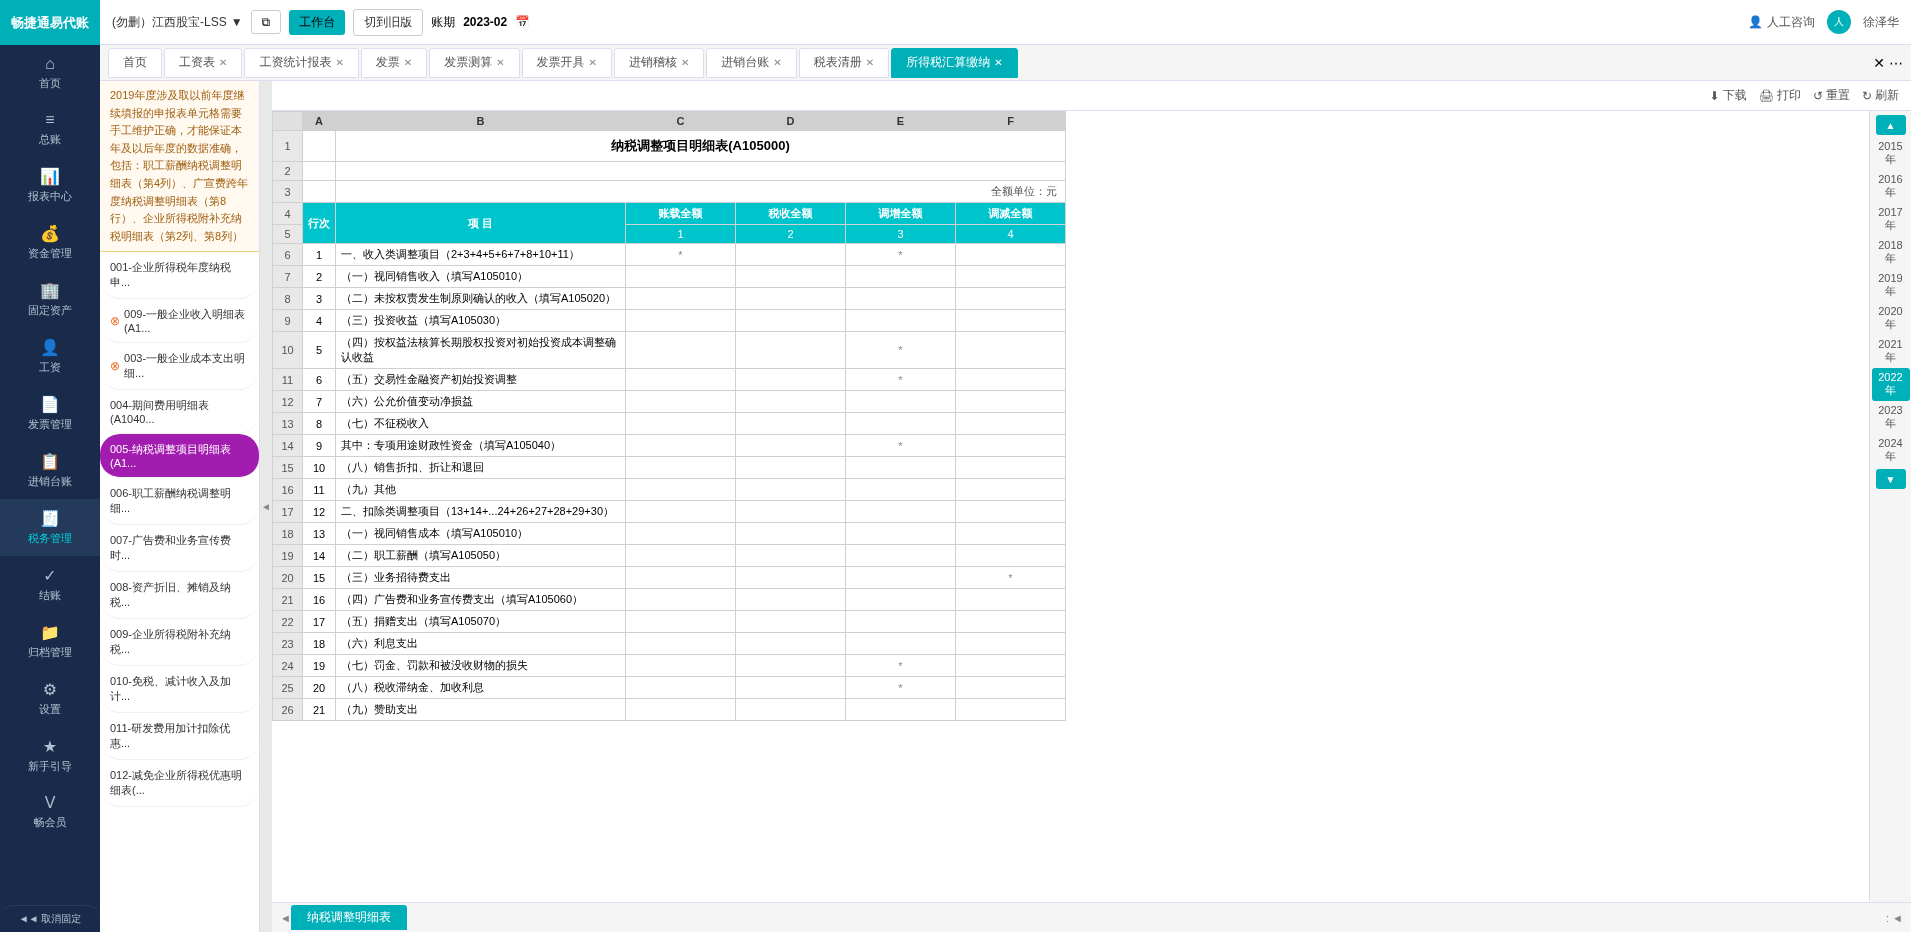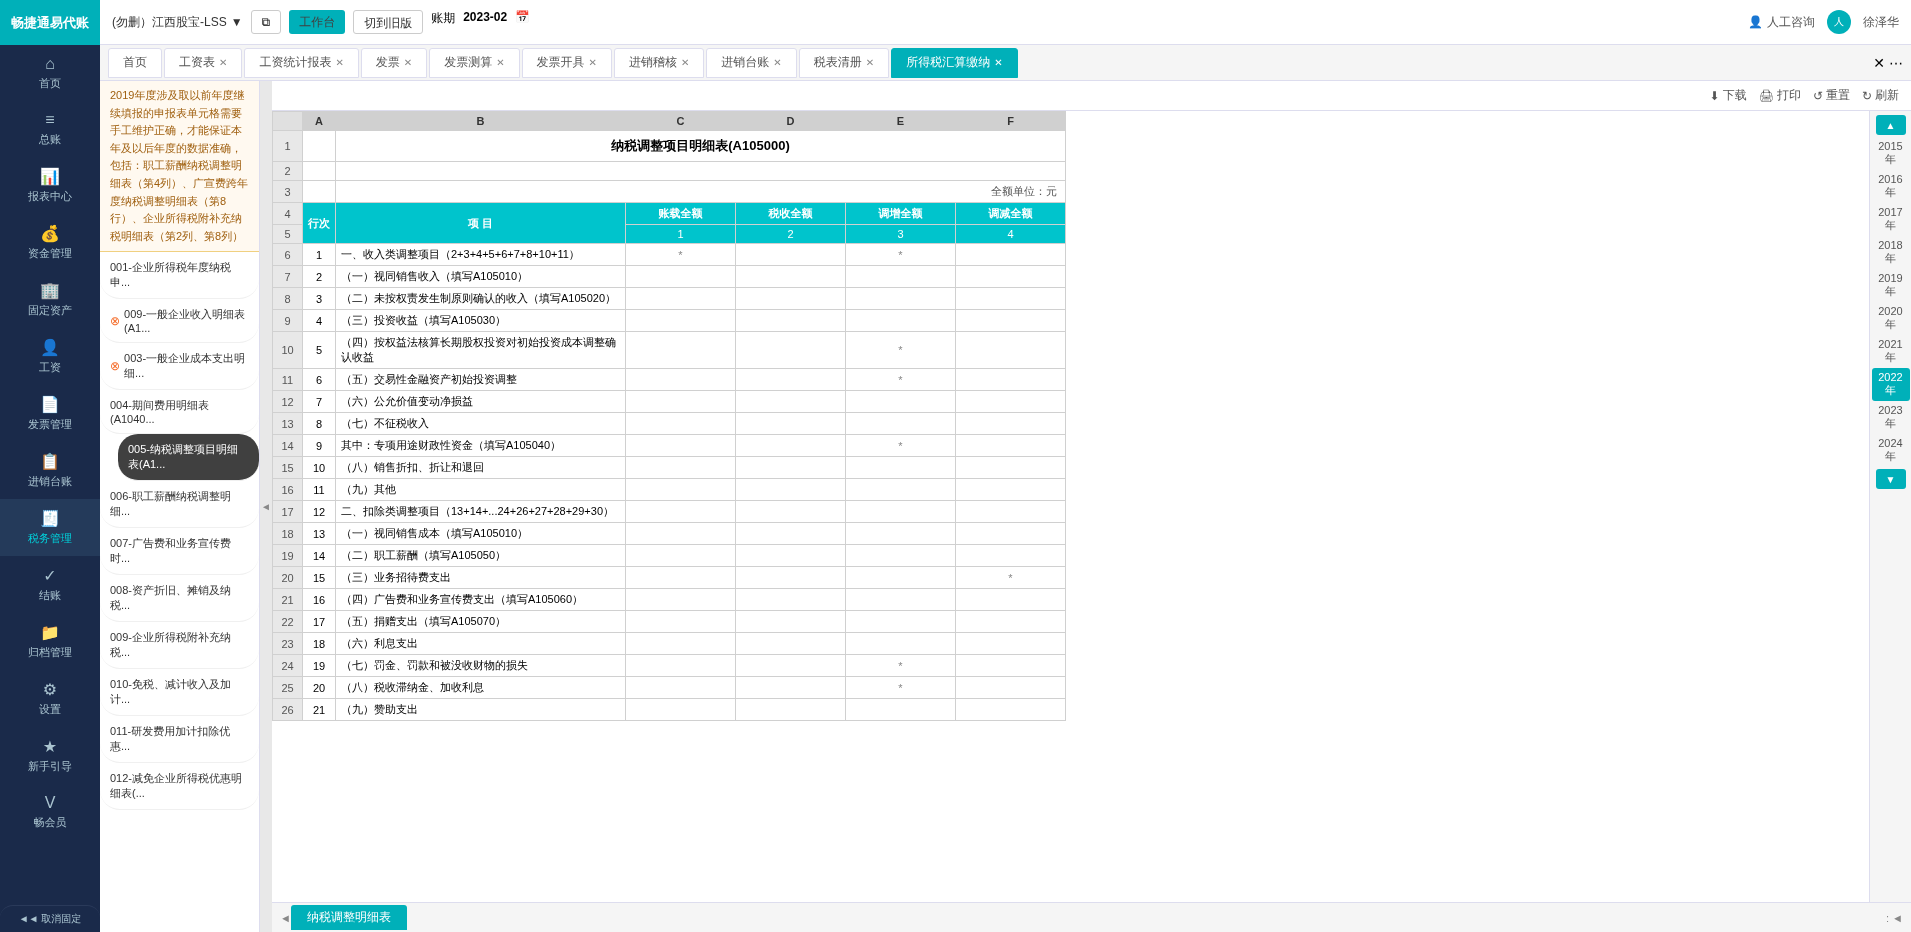--- a/index.html
+++ b/index.html
@@ -11,42 +11,42 @@
     .sidebar-item { display: flex; flex-direction: column; align-items: center; padding: 10px 5px; cursor: pointer; color: #aac4d0; font-size: 11px; gap: 3px; }
     .sidebar-item.active { background: #243a5a; color: #00d0da; }
     .sidebar-item .icon-char { font-size: 16px; }
     .sidebar-bottom { margin-top: auto; border-top: 1px solid #2a3a5a; border-radius: 13px; }
     .sidebar-fix { color: #aac4d0; font-size: 10px; padding: 6px; text-align: center; cursor: pointer; }
 
     
     .main { flex: 1; display: flex; flex-direction: column; overflow: hidden; }
 
     
-    .topbar { background: #fff; border-bottom: 1px solid #dde; height: 45px; display: flex; padding: 10px 12px; gap: 8px; flex-shrink: 0; }
+    .topbar { background: #fff; border-bottom: 1px solid #dde; height: 45px; display: flex; align-items: center; padding: 10px 12px; gap: 8px; flex-shrink: 0; }
     .topbar-company { display: flex; align-items: center; gap: 4px; font-size: 12px; color: #333; }
     .topbar-btn { border: none; border-radius: 3px; padding: 4px 10px; cursor: pointer; font-size: 12px; }
-    .btn-workbench { background: #00b0b9; color: #404040; }
+    .btn-workbench { background: #00b0b9; color: #000000; }
     .btn-oldver { background: #fff; border: 1px solid #ccc; color: #333; }
     .topbar-right { margin-left: auto; display: flex; align-items: center; gap: 12px; font-size: 12px; color: #555; }
 
     
     .tabbar { background: #f5f5f5; border-bottom: 1px solid #dde; height: 36px; display: flex; align-items: center; padding: 0 8px; gap: 2px; flex-shrink: 0; overflow: hidden; }
     .tab { padding: 6px 14px; font-size: 12px; cursor: pointer; color: #555; background: #fff; border: 1px solid #dde; border-radius: 3px 3px 0 0; display: flex; align-items: center; gap: 4px; height: 30px; }
     .tab.active { background: #00b0b9; color: #fff; border-color: #00b0b9; }
     .tab-close { font-size: 10px; color: #888; cursor: pointer; }
     .tab.active .tab-close { color: #fff; }
     .tabbar-end { margin-left: auto; display: flex; gap: 4px; }
 
     
     .content { flex: 1; display: flex; overflow: hidden; }
 
     
     .doc-panel { width: 160px; background: #fff; border-right: 1px solid #dde; overflow-y: auto; flex-shrink: 0; }
     .doc-item { padding: 8px 10px; font-size: 11px; color: #333; cursor: pointer; border-bottom: 1px solid #f0f0f0; display: flex; align-items: center; gap: 4px; border-radius: 20px; }
-    .doc-item.active { background: #404040; color: #fff; margin-left: 18px; }
+    .doc-item.active { background: #a21caf; color: #fff; }
     .doc-item .warn-icon { color: #f56c2a; font-size: 12px; }
 
     
     .sheet-area { flex: 1; display: flex; flex-direction: column; overflow: hidden; position: relative; }
     .sheet-toolbar { background: #fff; border-bottom: 1px solid #dde; padding: 6px 12px; display: flex; gap: 12px; align-items: center; justify-content: flex-end; flex-shrink: 0; }
     .sheet-toolbar-btn { font-size: 12px; color: #555; cursor: pointer; display: flex; align-items: center; gap: 3px; }
 
     
     .year-panel { width: 42px; background: #f5f5f5; border-left: 1px solid #dde; display: flex; flex-direction: column; align-items: center; padding: 4px 0; gap: 2px; flex-shrink: 0; overflow-y: auto; }
     .year-nav { width: 30px; height: 20px; background: #00b0b9; color: #fff; border: none; cursor: pointer; border-radius: 3px; display: flex; align-items: center; justify-content: center; font-size: 10px; }

